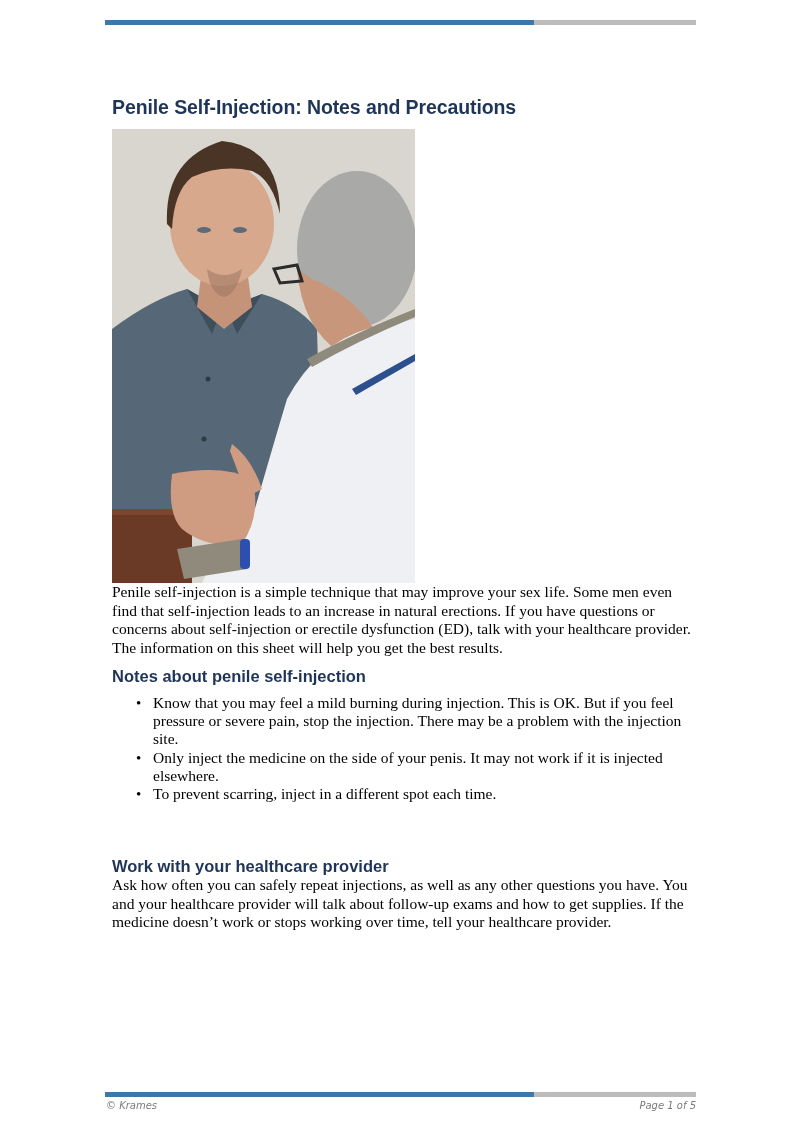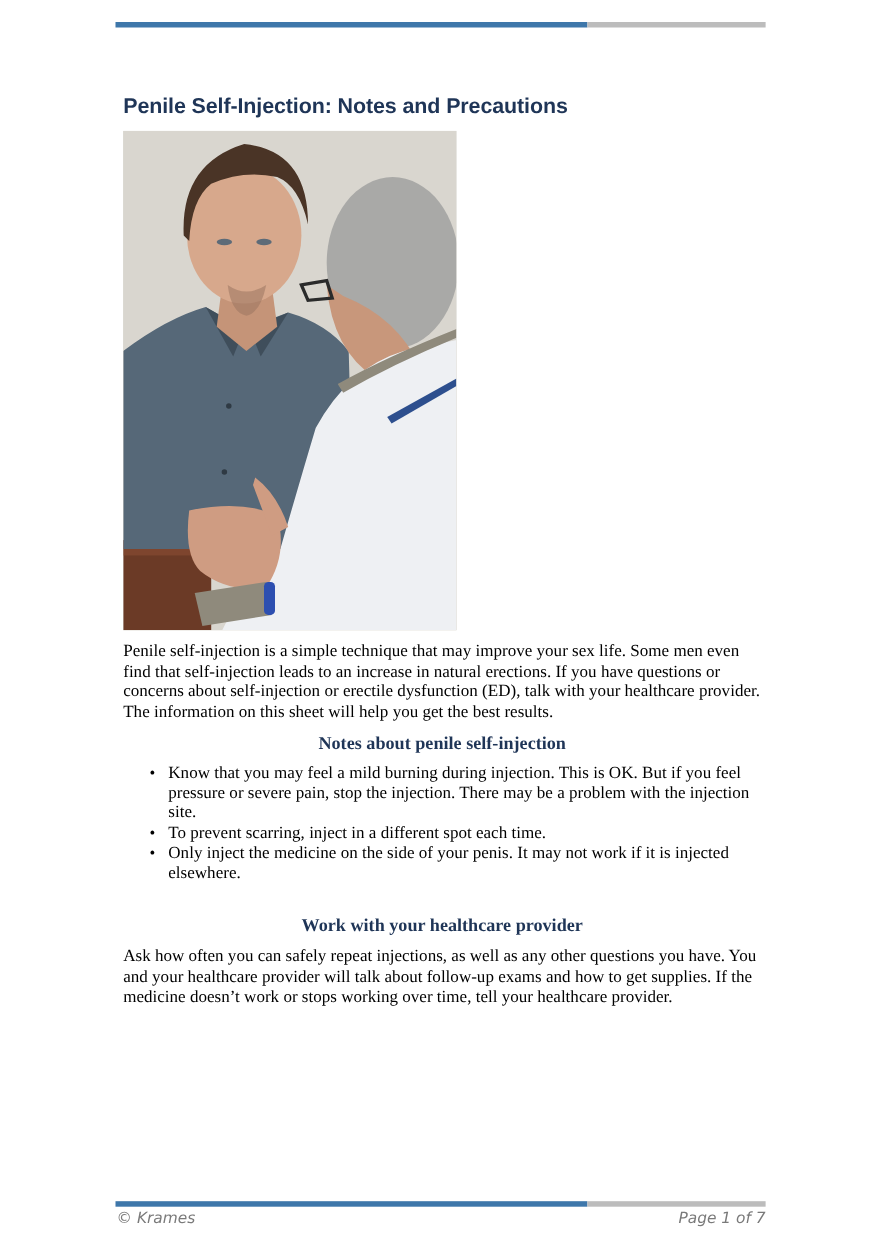--- a/index.html
+++ b/index.html
@@ -5,57 +5,57 @@
     * { margin: 0; padding: 0; box-sizing: border-box; }
     html, body { width: 800px; height: 1131px; background: #ffffff; overflow: hidden; }
     body { position: relative; font-family: "Liberation Serif", serif; color: #000; }
 
     .bar { position: absolute; left: 105px; width: 591px; height: 5px; display: flex; }
     .bar .blue { width: 429px; background: #3e77aa; }
     .bar .gray { flex: 1; background: #bcbcbc; }
     .top-bar { top: 20px; }
     .bottom-bar { top: 1092px; }
 
-    .content { position: absolute; left: 112px; top: 85px; width: 580px; }
+    .content { position: absolute; left: 112px; top: 95px; width: 580px; }
 
     h1.title {
       font-family: "Liberation Sans", sans-serif;
       font-weight: bold; font-size: 19.5px; color: #1f3557;
       line-height: 24px; margin-bottom: 10px; letter-spacing: -0.1px;
     }
 
     .figure { width: 303px; height: 454px; position: relative; overflow: hidden; background: #d8d5ce; }
     .figure svg { display: block; }
 
     .caption {
       font-weight: bold; font-size: 15.5px; line-height: 18px;
       margin-top: 5px; width: 310px;
     }
 
     p.body {
-      font-size: 15.5px; line-height: 18.5px; margin-top: 10px;
+      font-size: 15.5px; line-height: 18.5px; 
     }
 
     h2.section {
-      font-family: Liberation Serif, serif;
+      font-family: Liberation Sans, sans-serif;
       font-weight: bold; font-size: 16.5px; color: #1f3557;
-      line-height: 20px; margin-top: 9px; text-align: center;
+      line-height: 20px; margin-top: 9px;
     }
 
     ul.notes { list-style: none; margin-top: 8px; padding-left: 41px; }
     ul.notes li { position: relative; font-size: 15.5px; line-height: 18.2px; }
     ul.notes li::before {
       content: "\2022"; position: absolute; left: -17px; top: 0; font-size: 15px;
     }
 
-    h2.section.second { margin-top: 28px; }
+    h2.section.second { margin-top: 53px; }
 
     .footer {
       position: absolute; top: 1100px; left: 106px; width: 590px;
-      font-family: "DejaVu Sans", sans-serif; font-style: italic; font-size: 14px; color: #7a7a7a;
+      font-family: "DejaVu Sans", sans-serif; font-style: italic; font-size: 10px; color: #7a7a7a;
       display: flex; justify-content: space-between;
     }
   </style>
 </head>
 <body>
 
 <div class="bar top-bar">
   <div class="blue"></div>
   <div class="gray"></div>
 </div>
@@ -99,29 +99,29 @@
       <rect x="128" y="410" width="10" height="30" rx="4" fill="#2d4fb0"></rect>
     </svg>
   </div>
 
 
   <p class="body">Penile self-injection is a simple technique that may improve your sex life. Some men even find that self-injection leads to an increase in natural erections. If you have questions or concerns about self-injection or erectile dysfunction (ED), talk with your healthcare provider. The information on this sheet will help you get the best results.</p>
 
   <h2 class="section">Notes about penile self-injection</h2>
   <ul class="notes">
     <li>Know that you may feel a mild burning during injection. This is OK. But if you feel pressure or severe pain, stop the injection. There may be a problem with the injection site.</li>
+    <li>Only inject the medicine on the side of your penis. It may not work if it is injected elsewhere.</li>
     <li>To prevent scarring, inject in a different spot each time.</li>
-    <li>Only inject the medicine on the side of your penis. It may not work if it is injected elsewhere.</li>
   </ul>
 
   <h2 class="section second">Work with your healthcare provider</h2>
   <p class="body">Ask how often you can safely repeat injections, as well as any other questions you have. You and your healthcare provider will talk about follow-up exams and how to get supplies. If the medicine doesn’t work or stops working over time, tell your healthcare provider.</p>
 </div>
 
 <div class="bar bottom-bar">
   <div class="blue"></div>
   <div class="gray"></div>
 </div>
 
 <div class="footer">
   <span>© Krames</span>
-  <span>Page 1 of 7</span>
+  <span>Page 1 of 5</span>
 </div>
 
 </body></html>

